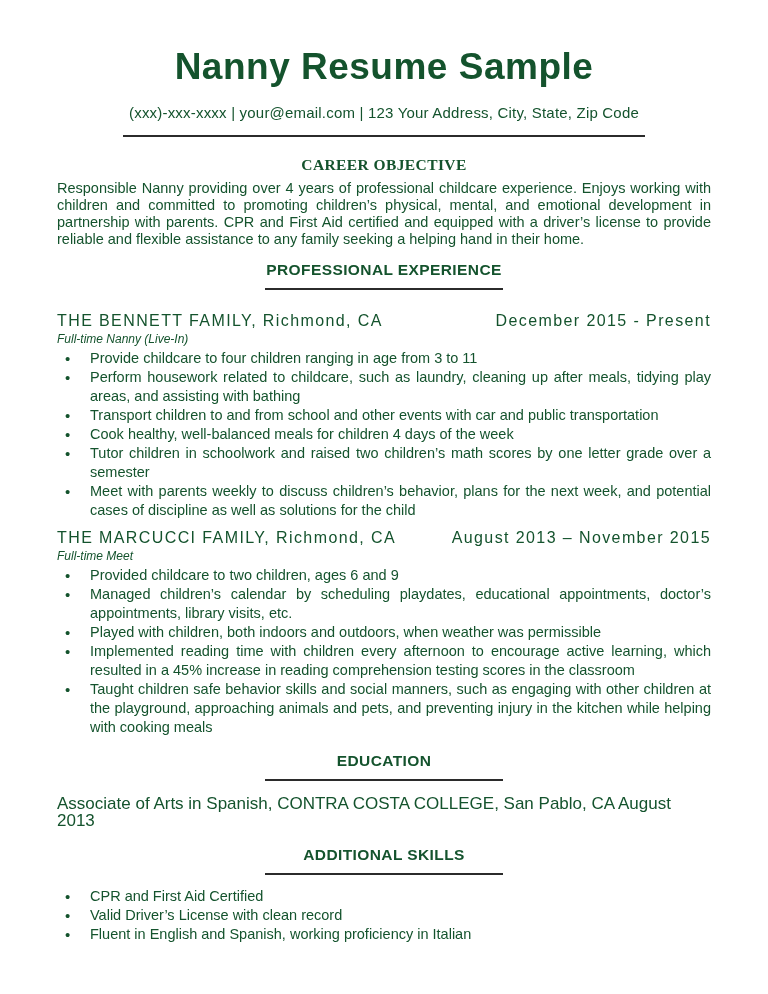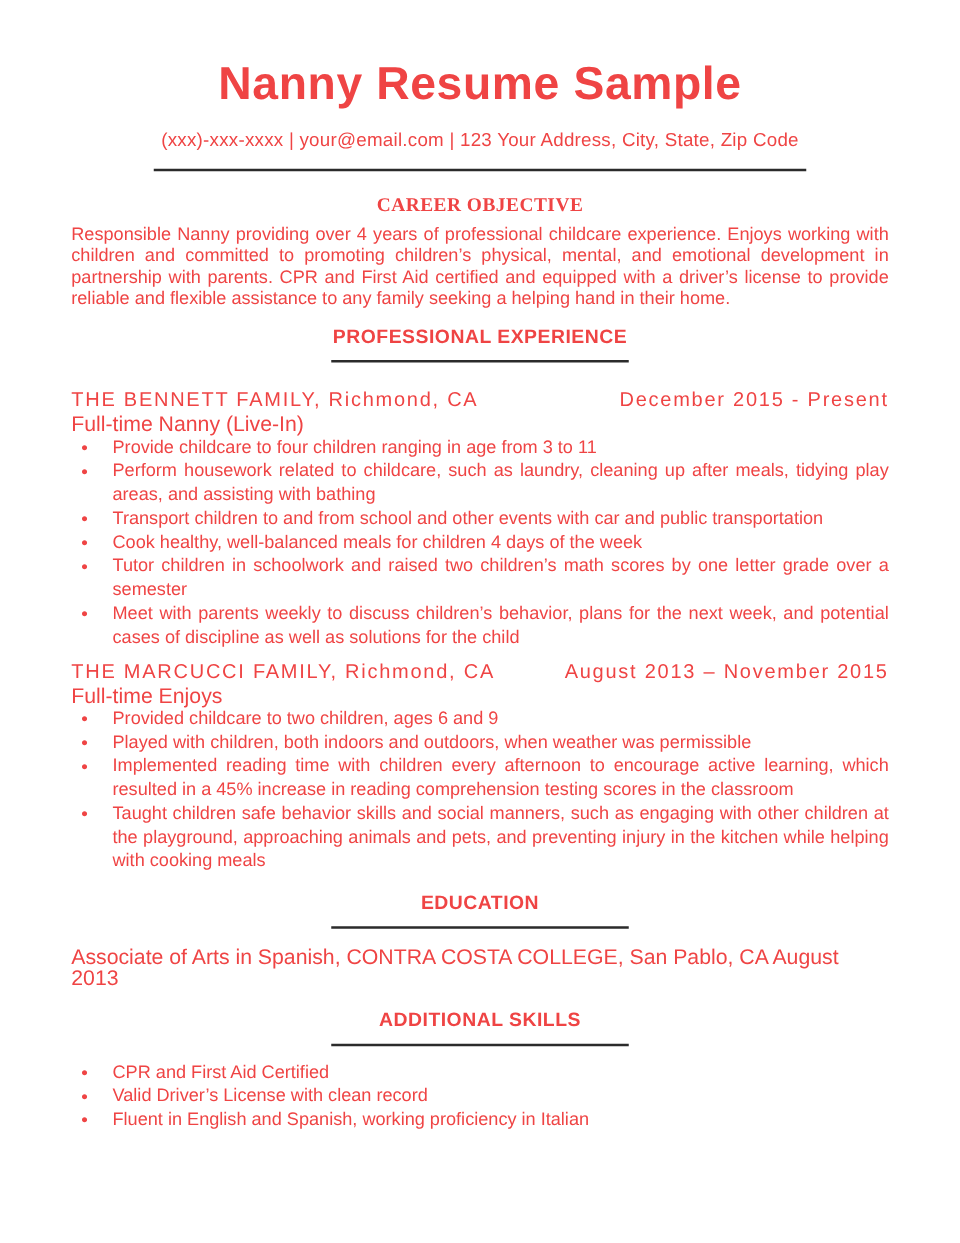--- a/index.html
+++ b/index.html
@@ -1,20 +1,20 @@
 <!DOCTYPE html>
 <html><head>
 <meta charset="utf-8">
 <style>
   * { margin:0; padding:0; box-sizing:border-box; }
   html, body { background:#ffffff; }
   .page {
     width:768px; height:994px; margin:0 auto; background:#ffffff;
     font-family:"Liberation Sans","DejaVu Sans",sans-serif;
-    color:#ef4444; padding:0 57px; overflow:hidden;
+    color:#14532d; padding:0 57px; overflow:hidden;
   }
   .resume-title {
     text-align:center; font-size:37px; font-weight:bold;
     letter-spacing:0.5px; padding-top:46px; line-height:42px;
   }
   .contact-line {
     text-align:center; font-size:15px; line-height:18px;
     margin-top:16px; letter-spacing:0.2px;
   }
   .rule { border:0; border-top:2px solid #2b2b2b; }
@@ -28,21 +28,21 @@
   .objective-body {
     margin-top:6px; font-size:14.5px; line-height:17px; text-align:justify;
   }
   .experience-heading { margin-top:13px; }
   .job1 { margin-top:21px; }
   .job2 { margin-top:8px; }
   .job-header {
     display:flex; justify-content:space-between; align-items:baseline;
     font-size:16px; letter-spacing:1.4px; line-height:19px; white-space:nowrap;text-align:right;
   }
-  .job-title { font-size:17px; line-height:19px; }
+  .job-title { font-style:italic; font-size:12px; line-height:19px; }
   ul.bullets { list-style:none; font-size:14.5px; line-height:19px; }
   ul.bullets li { position:relative; padding-left:33px; text-align:justify; }
   ul.bullets li::before {
     content:"\2022"; position:absolute; left:8px; top:0; font-size:15px;
   }
   .education-heading { margin-top:15px; }
   .education-entry { text-align:left; font-size:17px; line-height:17px; margin-top:14px; }
   .skills-heading { margin-top:17px; }
   .skills-bullets { margin-top:12px; }
 </style>
@@ -75,23 +75,24 @@
       <li>Tutor children in schoolwork and raised two children’s math scores by one letter grade over a semester</li>
       <li>Meet with parents weekly to discuss children’s behavior, plans for the next week, and potential cases of discipline as well as solutions for the child</li>
     </ul>
   </div>
 
   <div class="job job2">
     <div class="job-header">
       <span>THE MARCUCCI FAMILY, Richmond, CA</span>
       <span>August 2013 – November 2015</span>
     </div>
-    <div class="job-title">Full-time Enjoys</div>
+    <div class="job-title">Full-time Meet</div>
     <ul class="bullets">
       <li>Provided childcare to two children, ages 6 and 9</li>
+      <li>Managed children’s calendar by scheduling playdates, educational appointments, doctor’s appointments, library visits, etc.</li>
       <li>Played with children, both indoors and outdoors, when weather was permissible</li>
       <li>Implemented reading time with children every afternoon to encourage active learning, which resulted in a 45% increase in reading comprehension testing scores in the classroom</li>
       <li>Taught children safe behavior skills and social manners, such as engaging with other children at the playground, approaching animals and pets, and preventing injury in the kitchen while helping with cooking meals</li>
     </ul>
   </div>
 
   <h2 class="section-heading education-heading">EDUCATION</h2>
   <div class="rule heading-rule"></div>
   <p class="education-entry">Associate of Arts in Spanish, CONTRA COSTA COLLEGE, San Pablo, CA August 2013</p>
 

